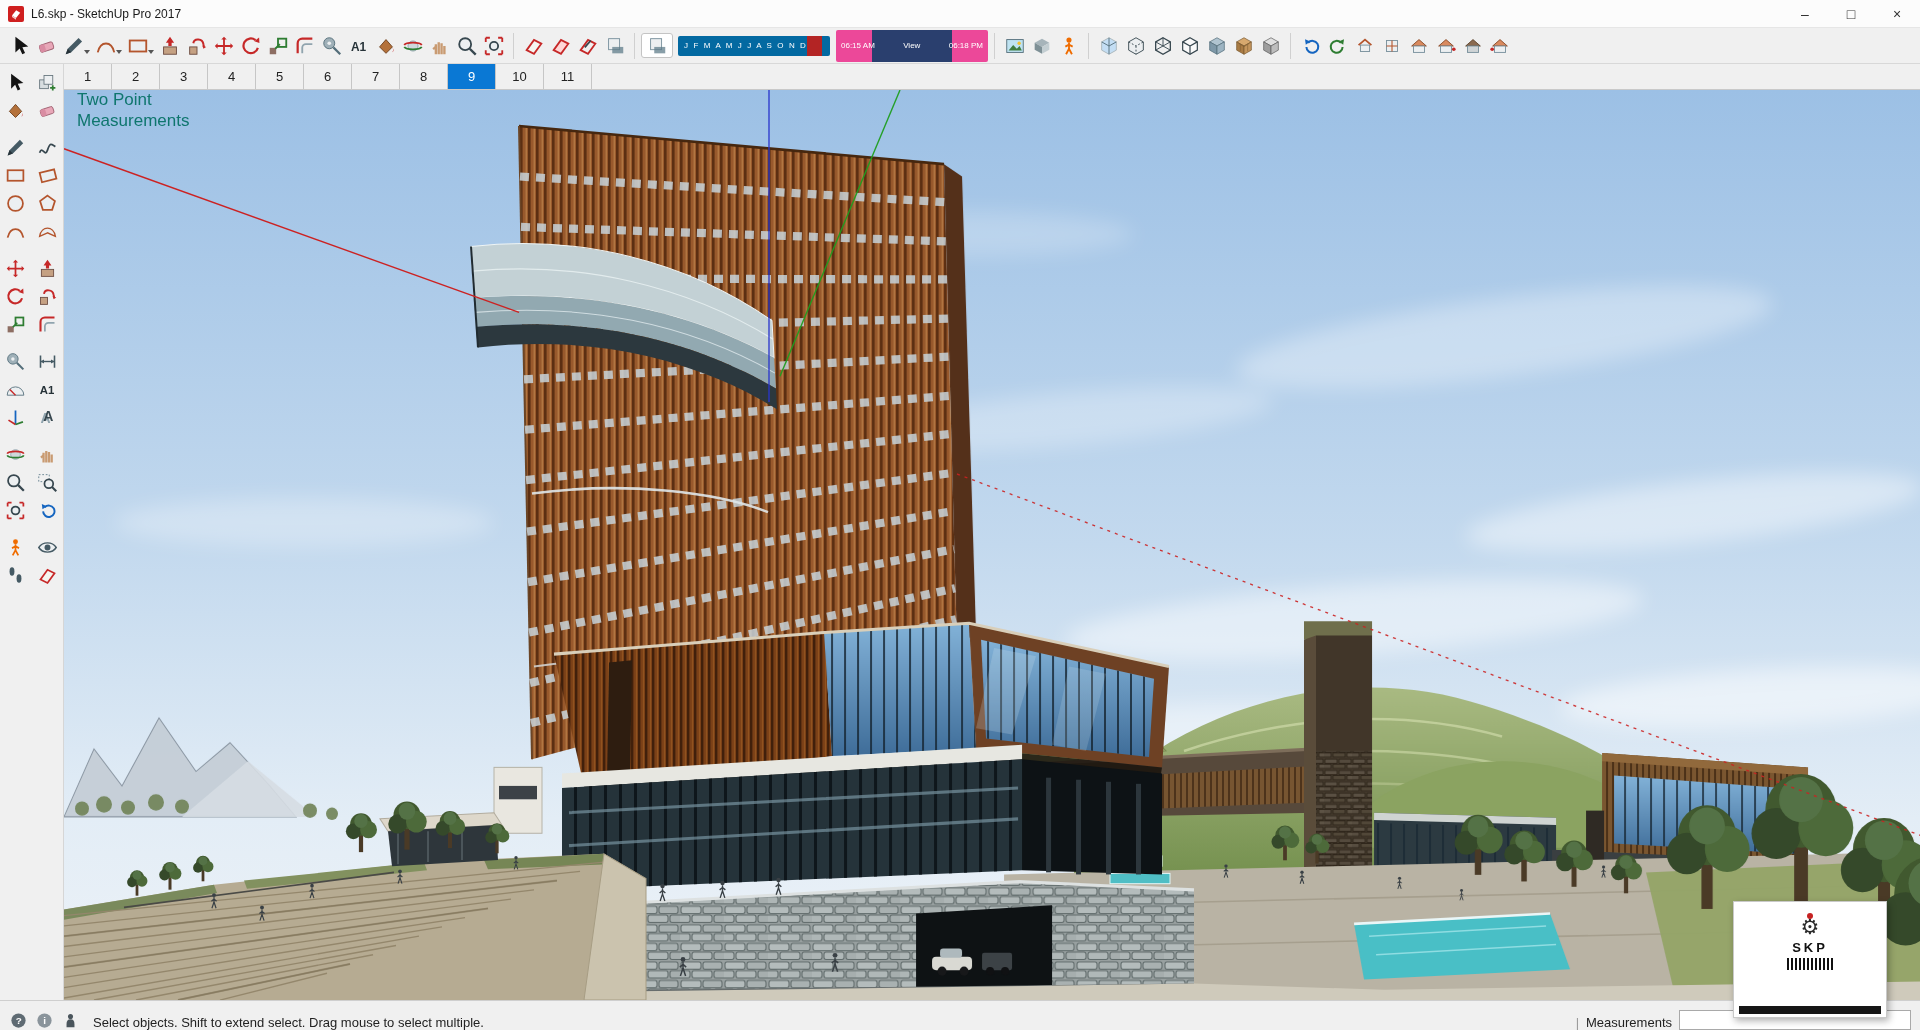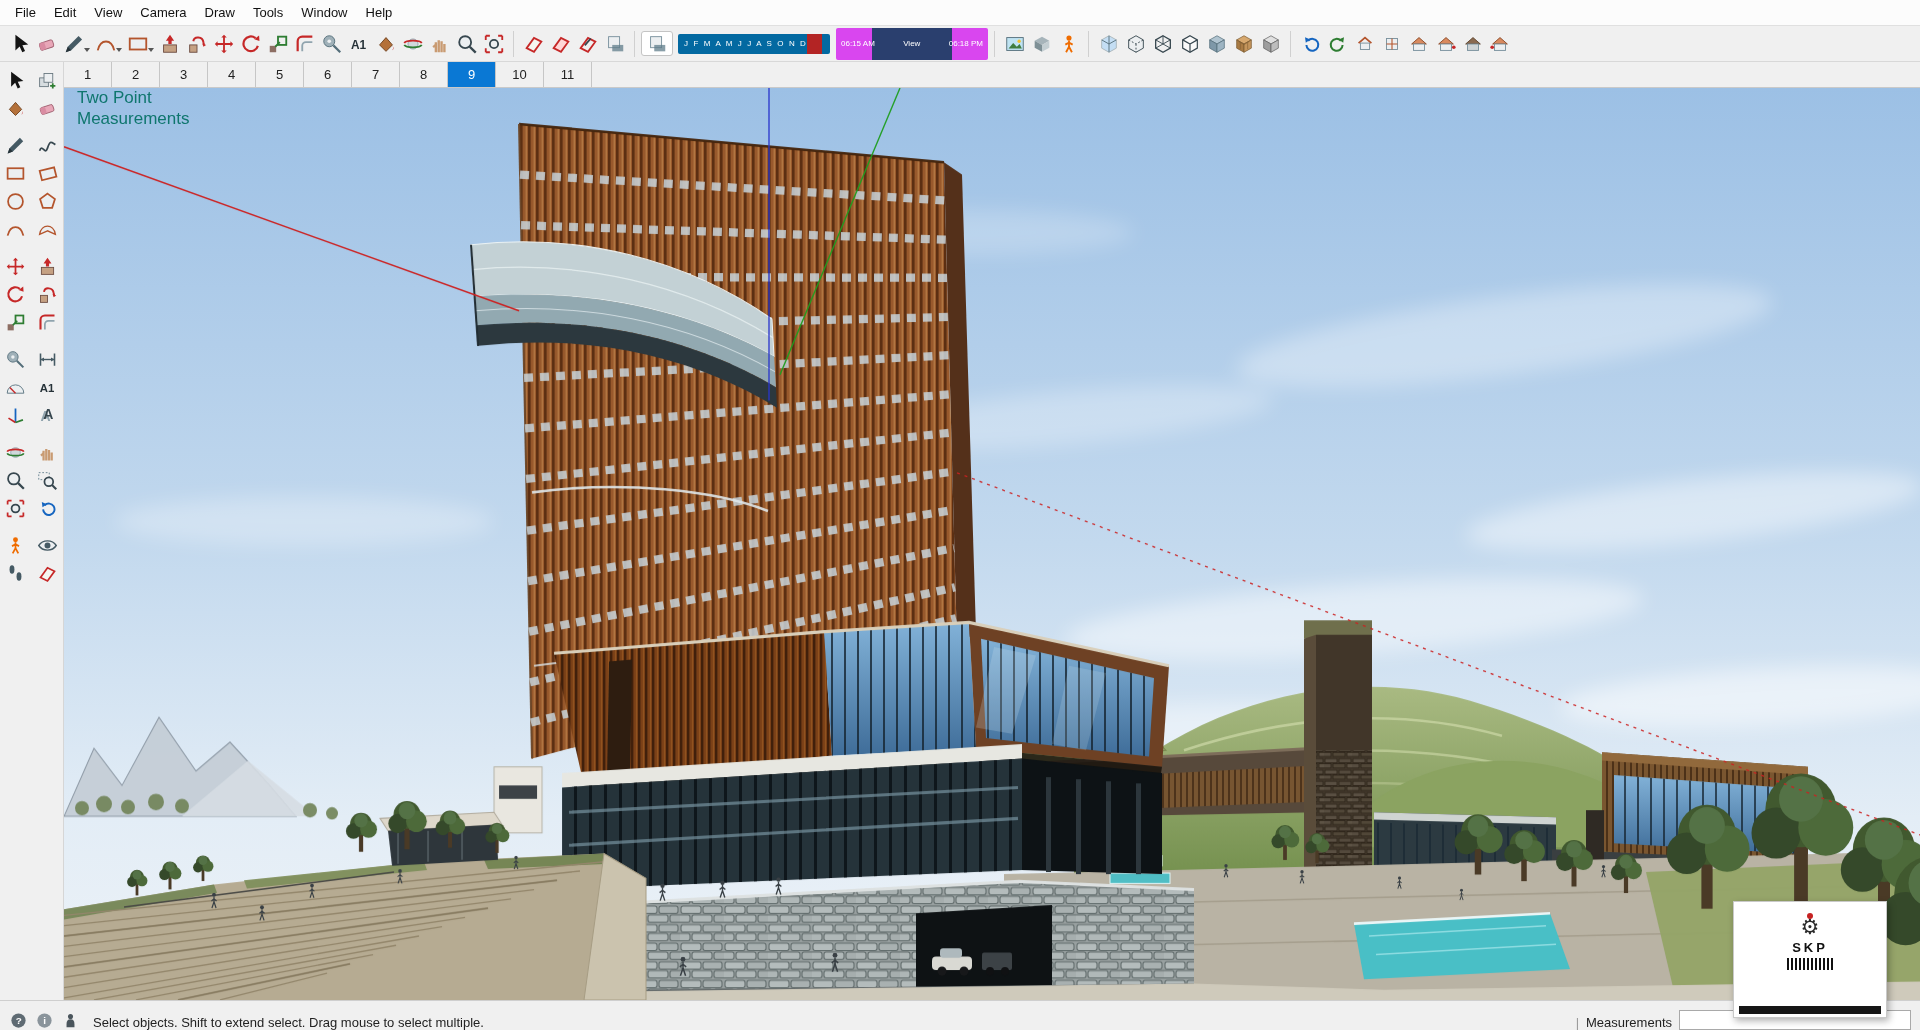--- a/index.html
+++ b/index.html
@@ -21,21 +21,21 @@
   .tb-btn{width:27px;height:28px;display:flex;align-items:center;justify-content:center;border-radius:3px;flex:none}
   .ic{width:22px;height:22px;display:block}
   .dd{width:0;height:0;border-left:3.5px solid transparent;border-right:3.5px solid transparent;border-top:4px solid #555;margin:12px 2px 0 -3px}
   .sep{width:1px;height:26px;background:#d0d0d0;margin:0 6px;flex:none}
   .shadow-toggle{width:32px;height:25px;background:#fff;border:1px solid #c4c4c4;border-radius:3px;margin-right:5px}
   .strip{height:20px;border-radius:2px;position:relative;display:flex;align-items:center;color:#fff;overflow:hidden;flex:none}
   .strip.months{width:152px;background:#0369a1;font-size:8px;letter-spacing:1.6px;padding-left:6px;margin-right:6px}
   .strip.months span{position:relative;z-index:2;white-space:nowrap}
   .red-end{position:absolute;right:0;top:0;width:15px;height:100%;background:#b32424;z-index:1}
   .m-tick{position:absolute;left:83%;top:2px;bottom:2px;width:2px;background:#fff;z-index:3}
-  .strip.time{width:152px;background:#d946ef;font-size:8px;justify-content:space-between;padding:16px 5px}
+  .strip.time{width:152px;background:#ec4899;font-size:8px;justify-content:space-between;padding:16px 5px}
   .strip.time::before{content:"";position:absolute;left:24%;width:52%;top:0;height:100%;background:#2a3f6e}
   .strip.time span{position:relative;z-index:2;white-space:nowrap}
   
   .tabsrow{height:26px;background:#f0f0f0;border-bottom:1px solid #c9c9c9;display:flex;flex:none}
   .tab{width:48px;display:flex;align-items:center;justify-content:center;font-size:13px;color:#222;border-right:1px solid #c6c6c6;background:#f0f0f0;cursor:default}
   .tab.active{background:#0a78d4;color:#fff}
   
   .main{flex:1;display:flex;min-height:0}
   .left-toolbar{width:64px;background:#f0f0f0;border-right:1px solid #d6d6d6;padding-top:5px;display:grid;grid-template-columns:28px 28px;justify-content:center;gap:2px 4px;align-content:start;flex:none}
   .pal-btn{width:28px;height:26px;display:flex;align-items:center;justify-content:center}
@@ -308,31 +308,36 @@
       </symbol>
 <symbol id="s-person" viewBox="0 0 10 20">
         <circle cx="5" cy="2.6" r="2.4" fill="#394045"></circle>
         <path d="M5 5v6M5 7.4L1.8 10M5 7.4L8.2 10M5 11l-2.6 7.6M5 11l2.6 7.6" stroke="#394045" stroke-width="1.5" fill="none"></path>
       </symbol>
 </defs>
 </svg>
 
 <div class="window">
 
-
-  <div class="menubar">
-      <span class="menu-item">File</span>
-      <span class="menu-item">Edit</span>
-      <span class="menu-item">View</span>
-      <span class="menu-item">Camera</span>
-      <span class="menu-item">Draw</span>
-      <span class="menu-item">Tools</span>
-      <span class="menu-item">Window</span>
-      <span class="menu-item">Help</span>
+  <div class="titlebar">
+    <span class="app-icon">
+      <svg viewBox="0 0 16 16">
+          <rect width="16" height="16" rx="2" fill="#cf1f1f"></rect>
+          <path d="M4 9.5l4.2-5.3 4 2.6-4.2 5.3z" fill="#fff"></path>
+          <path d="M4 9.5l4 2.6 0 1.6-4-2.6z" fill="#f2c9c9"></path>
+        </svg>
+    </span>
+    <span class="title">L6.skp - SketchUp Pro 2017</span>
+    <div class="win-controls">
+      <button class="win-btn">–</button>
+      <button class="win-btn">□</button>
+      <button class="win-btn">×</button>
     </div>
+  </div>
+
 
   <div class="toolbar">
     <div class="tb-group">
         <span class="tb-btn">
           <svg class="ic">
             <use href="#s-select"></use>
           </svg>
         </span>
         <span class="tb-btn">
           <svg class="ic">

